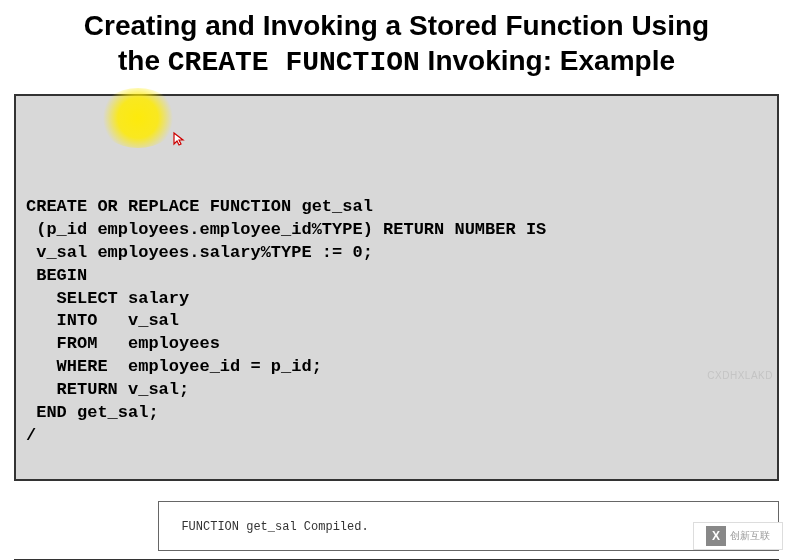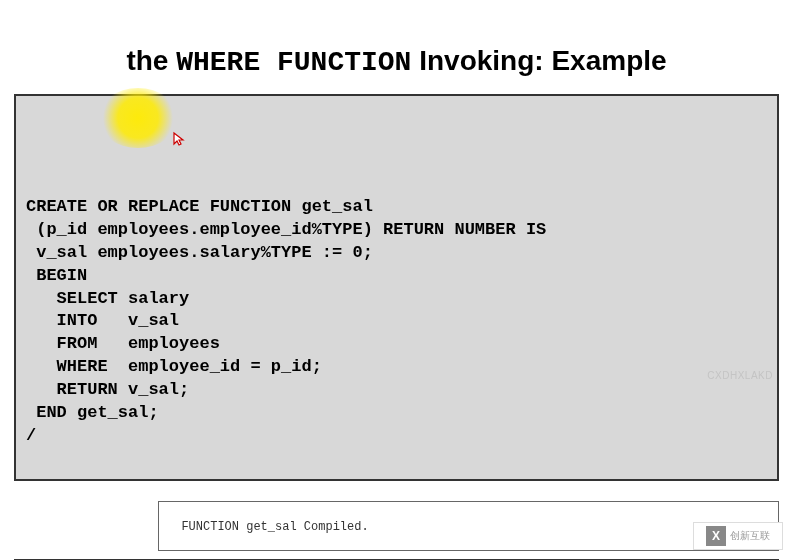--- a/index.html
+++ b/index.html
@@ -108,22 +108,22 @@
       font-size: 10px;
       color: rgba(150,150,150,0.3);
       transform: rotate(0deg);
       letter-spacing: 0.5px;
     }
   </style>
 </head>
 <body>
 
 <div class="title">
-  <br>
-  <span>the </span><span class="monospace">WHERE FUNCTION</span><span> Invoking: Example</span>
+  <span>Creating and Invoking a Stored Function Using</span><br>
+  <span>the </span><span class="monospace">CREATE FUNCTION</span><span> Invoking: Example</span>
 </div>
 
 <div class="code-panel">
   <div class="highlight"></div>
   <div class="cursor-arrow">
     <svg width="16" height="16" viewBox="0 0 16 16">
       <path d="M2 2 L2 13 L5 10 L7 14 L9 13 L7 9 L11 9 Z" fill="#fff" stroke="#c00" stroke-width="1.2"></path>
     </svg>
   </div>
   <div class="code-content">CREATE OR REPLACE FUNCTION get_sal

